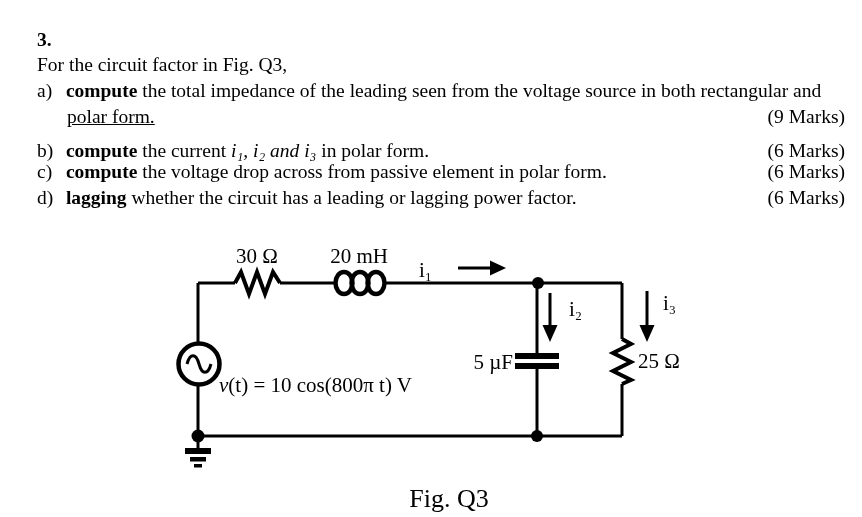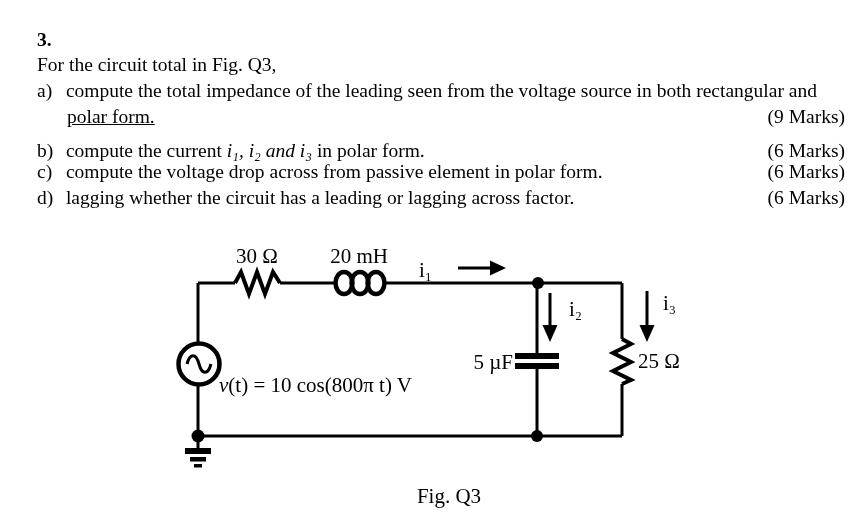--- a/index.html
+++ b/index.html
@@ -4,40 +4,40 @@
 <style>
   html,body{margin:0;padding:0;}
   body{
     width:862px;height:517px;background:#ffffff;overflow:hidden;position:relative;
     font-family:"Liberation Serif","DejaVu Serif",serif;color:#000;
   }
   .page{position:absolute;inset:0;background:#fff;}
   .line{position:absolute;left:37px;right:17px;font-size:19.5px;white-space:nowrap;}
   .q-number{font-weight:bold;}
   .letter{display:inline-block;width:24px;}
-  .verb{font-weight:normal;}
+  .verb{font-weight:bold;}
   .marks{position:absolute;right:0;top:0;}
   .cont{left:67px;text-decoration:underline;}
   .it{font-style:italic;}
   .circuit-svg{position:absolute;left:0;top:232px;}
   .sym{stroke:#000;fill:none;}
   .wire{stroke:#000;stroke-width:3;fill:none;}
   .thick{stroke:#000;stroke-width:4;fill:none;}
   .lbl{font-family:"Liberation Serif","DejaVu Serif",serif;font-size:21px;fill:#000;}
   .fill{fill:#000;stroke:none;}
-  .caption{position:absolute;left:449px;top:484px;transform:translateX(-50%);font-size:21px;}
+  .caption{position:absolute;left:449px;top:484px;transform:translateX(-50%);font-size:26px;}
 </style>
 </head>
 <body>
 
 <div class="page">
 
   <div class="line q-number" style="top:29px">3.</div>
 
-  <div class="line" style="top:54px">For the circuit total in Fig. Q3,</div>
+  <div class="line" style="top:54px">For the circuit factor in Fig. Q3,</div>
 
   <div class="line" style="top:80px">
     <span class="letter">a)</span>
     <span class="verb">compute</span>
     <span>the total impedance of the leading seen from the voltage source in both rectangular and</span>
   </div>
   <div class="line cont" style="top:106px">
     <span>polar form.</span>
     <span class="marks">(9 Marks)</span>
   </div>
@@ -53,21 +53,21 @@
   <div class="line" style="top:161px">
     <span class="letter">c)</span>
     <span class="verb">compute</span>
     <span>the voltage drop across from passive element in polar form.</span>
     <span class="marks">(6 Marks)</span>
   </div>
 
   <div class="line" style="top:187px">
     <span class="letter">d)</span>
     <span class="verb">lagging</span>
-    <span>whether the circuit has a leading or lagging across factor.</span>
+    <span>whether the circuit has a leading or lagging power factor.</span>
     <span class="marks">(6 Marks)</span>
   </div>
 
   <svg class="circuit-svg" width="862" height="250" viewBox="0 232 862 250" xmlns="http://www.w3.org/2000/svg">
 
     <path class="wire" d="M198,283 H235"></path>
     <path class="wire" d="M280,283 H336"></path>
     <path class="wire" d="M385,283 H622"></path>
     <path class="wire" d="M198,283 V344"></path>
     <path class="wire" d="M198,384 V436"></path>

